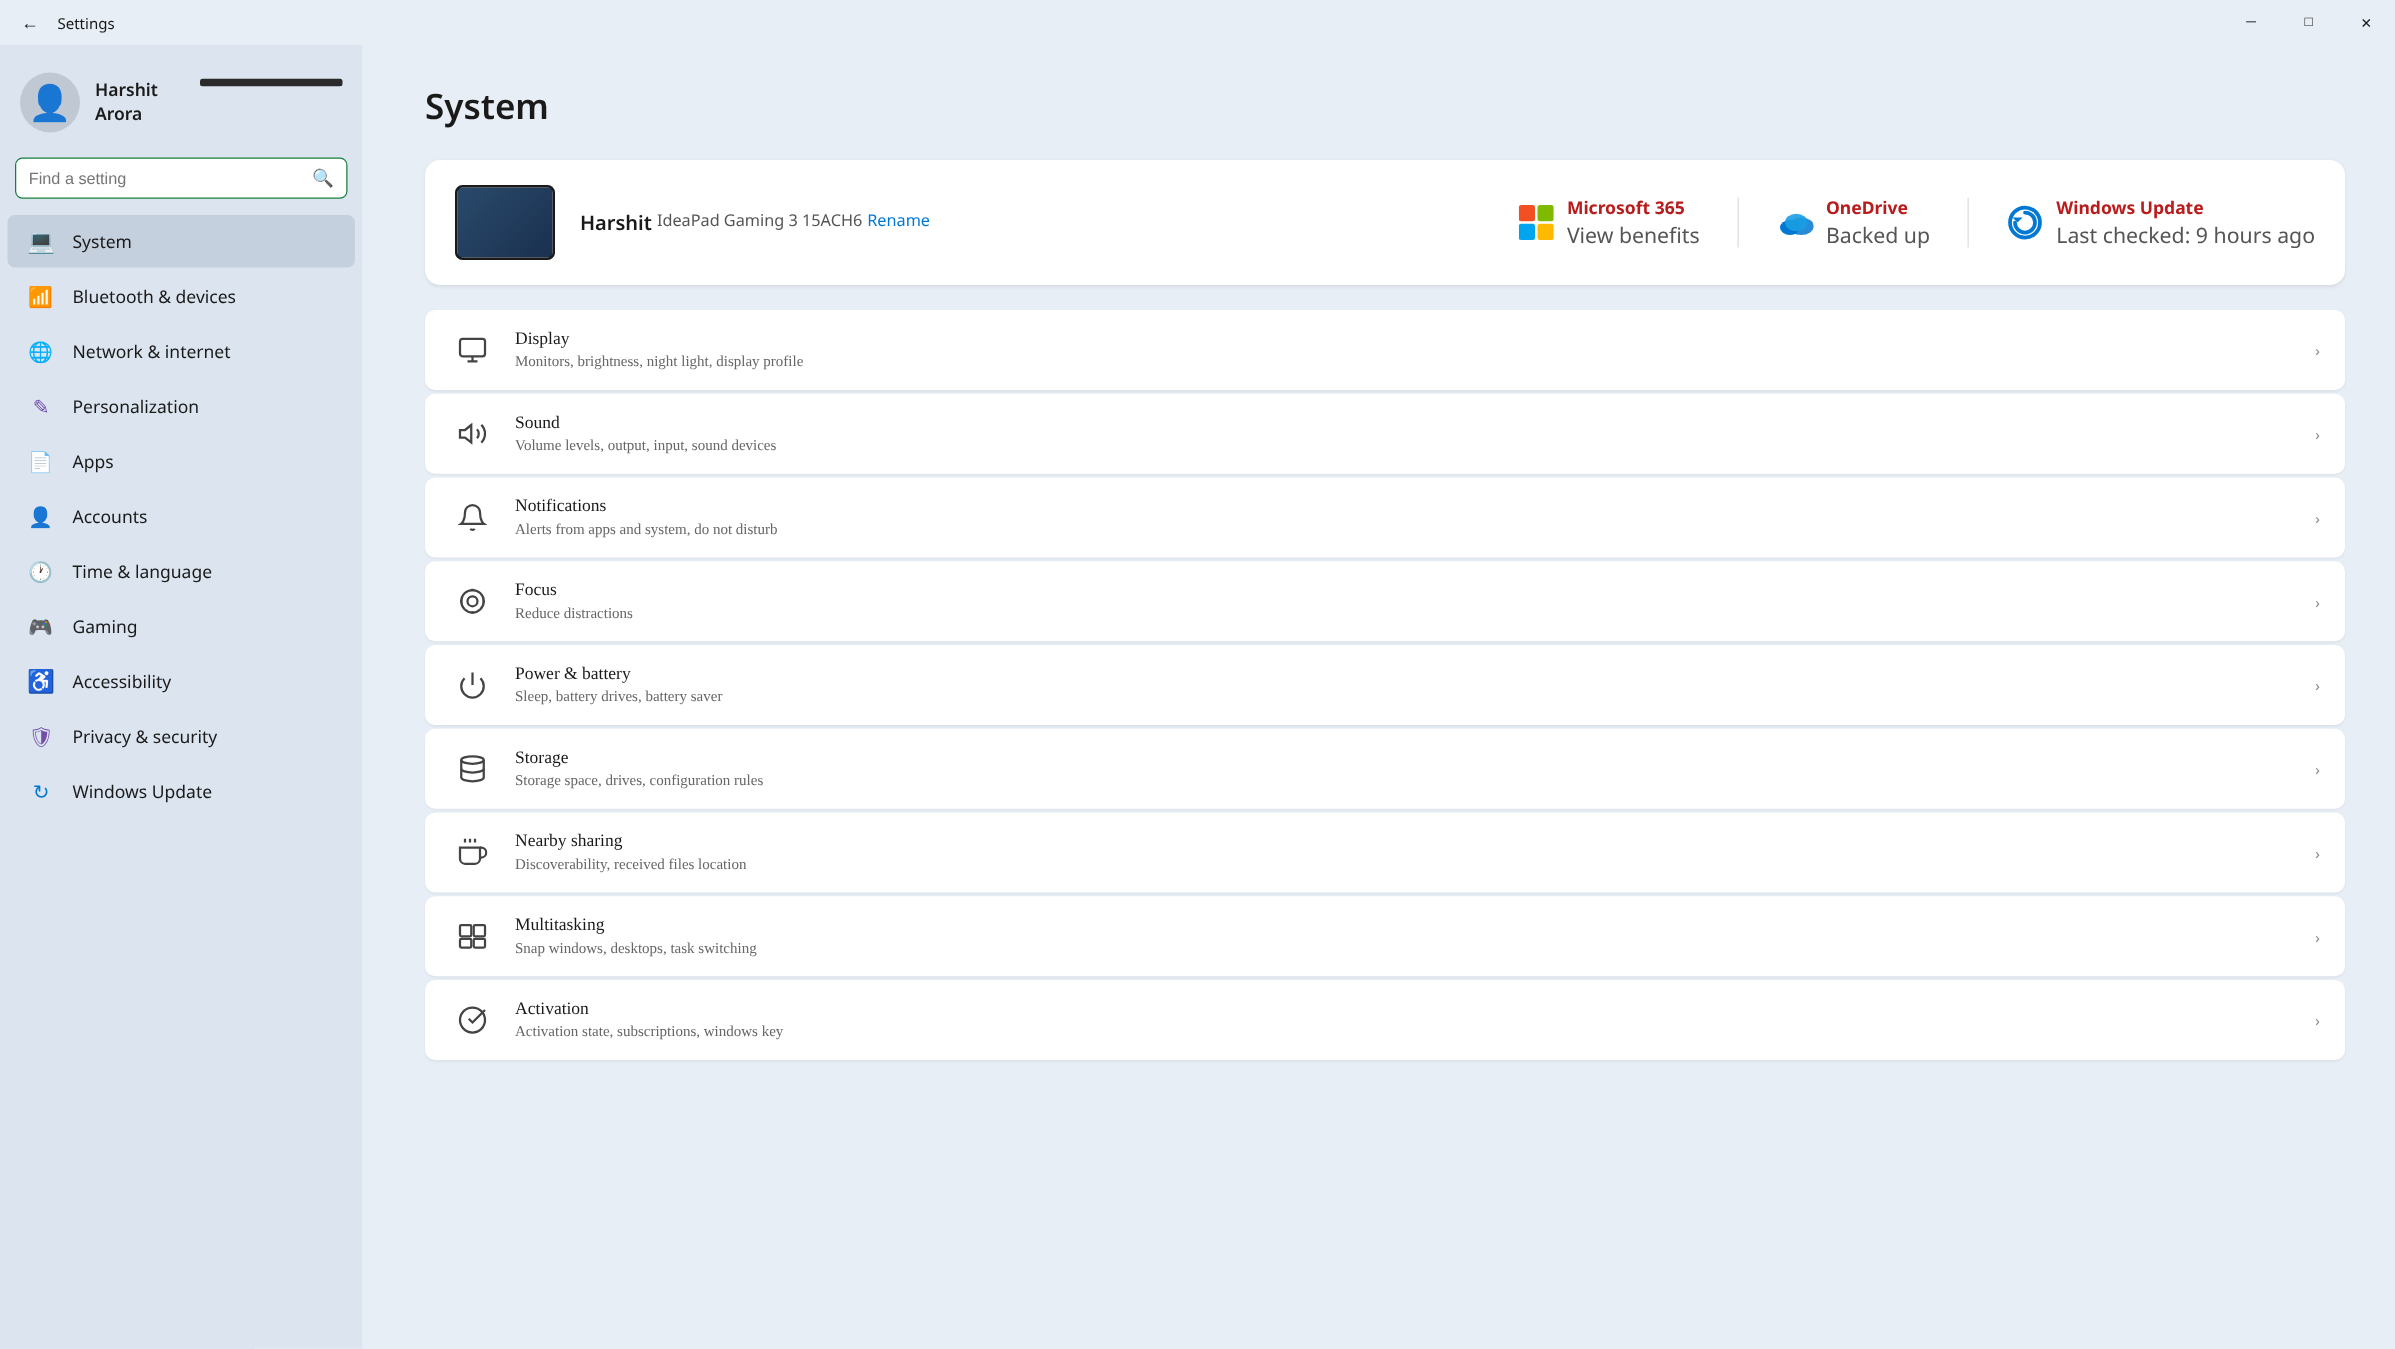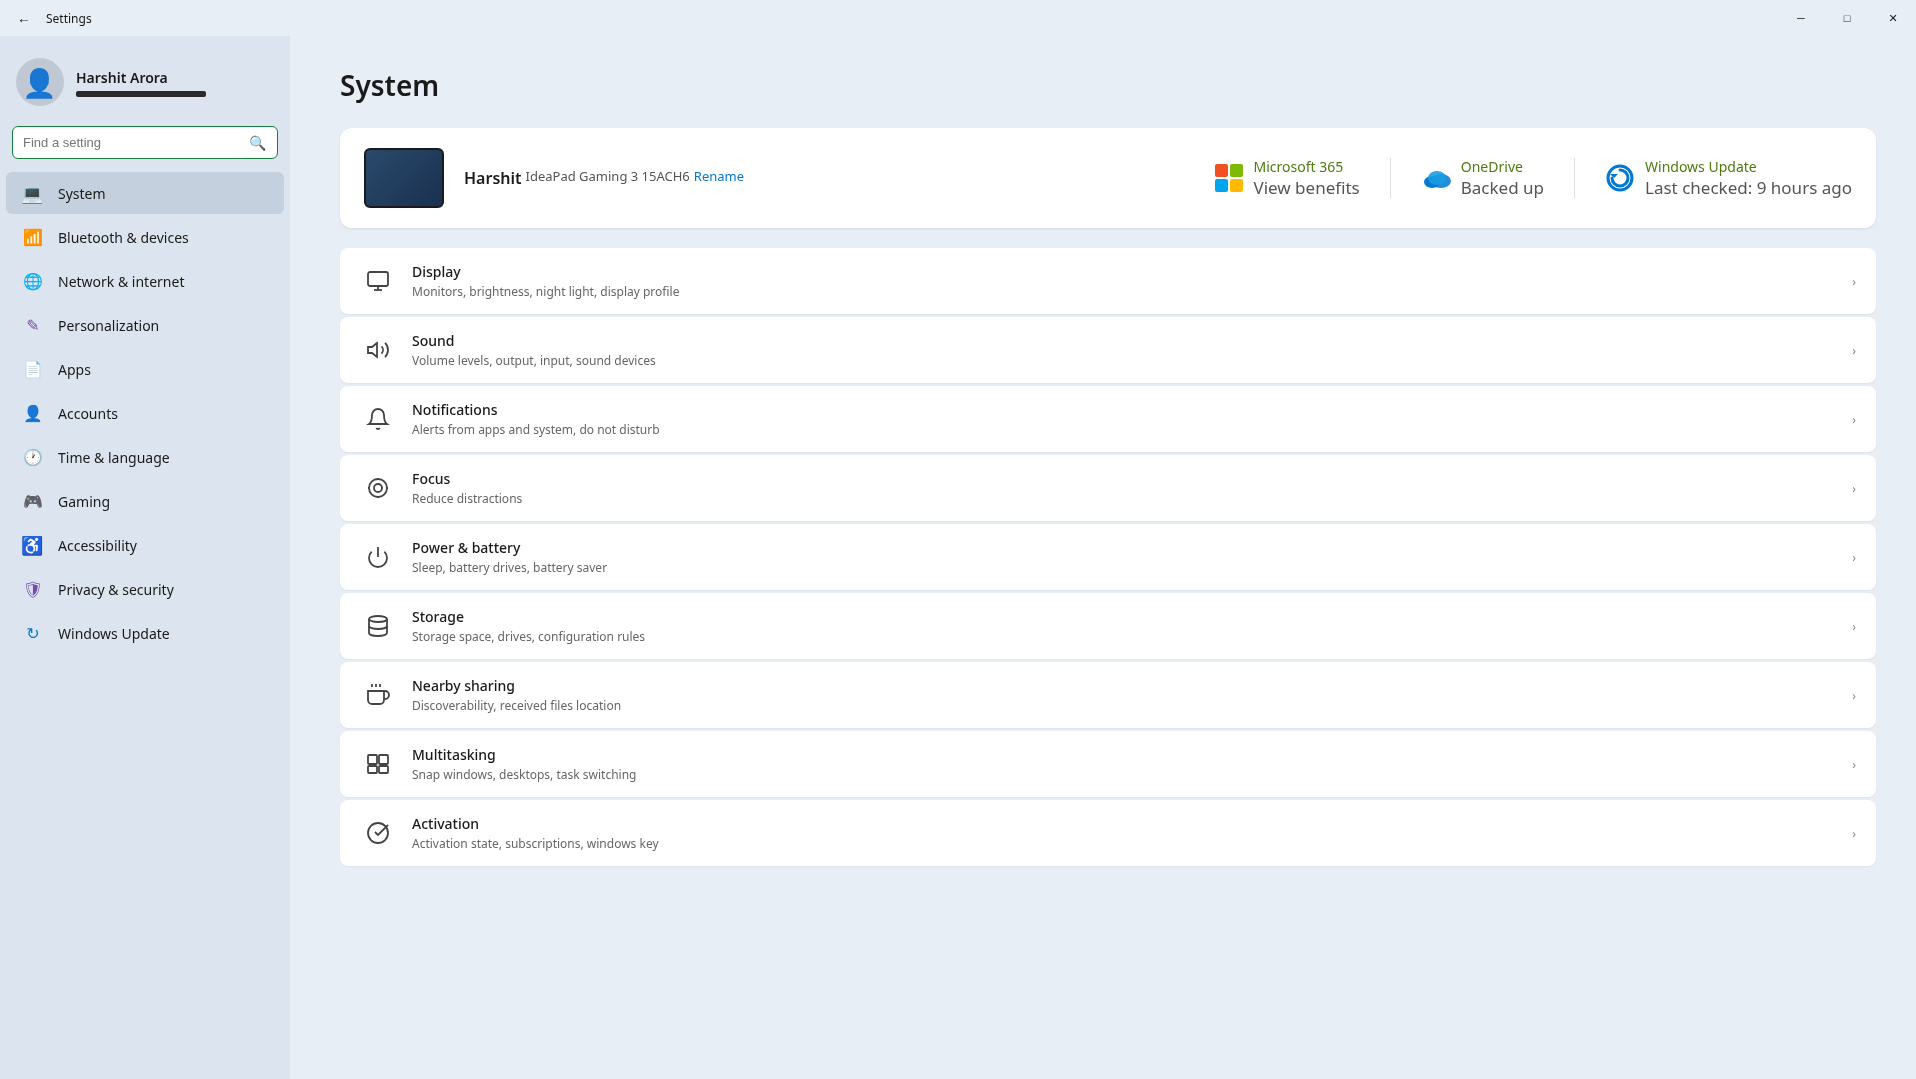--- a/index.html
+++ b/index.html
@@ -94,21 +94,21 @@
       background: #c0c8d4;
       display: flex;
       align-items: center;
       justify-content: center;
       flex-shrink: 0;
     }
     .user-avatar-icon {
       font-size: 28px;
       color: #6b7b8d;
     }
-    .user-info { display: flex; flex-direction: column; gap: 4px; }
+    .user-info { display: flex; flex-direction: row; gap: 4px; }
     .user-name { font-size: 14px; font-weight: 600; color: #1a1a1a; }
     .user-bar {
       height: 6px;
       width: 130px;
       background: #2a2a2a;
       border-radius: 2px;
     }
 
     .search-box {
       margin: 0 12px 12px 12px;
@@ -209,21 +209,21 @@
     }
     .cloud-icon {
       width: 30px;
       height: 30px;
       display: flex;
       align-items: center;
       justify-content: center;
       font-size: 22px;
     }
     .cloud-text { display: flex; flex-direction: column; }
-    .cloud-title { font-size: 14px; font-weight: 400; color: #4d7c0f; }
+    .cloud-title { font-size: 14px; font-weight: 700; color: #b91c1c; }
     .cloud-sub { font-size: 17px; color: #555; }
 
     .divider-v {
       width: 1px;
       height: 40px;
       background: #ddd;
     }
 
     
     .settings-list {
@@ -245,21 +245,21 @@
       width: 36px;
       height: 36px;
       display: flex;
       align-items: center;
       justify-content: center;
       margin-right: 16px;
       flex-shrink: 0;
       font-size: 20px;
       color: #444;
     }
-    .settings-item-text { flex: 1; display: flex; flex-direction: column; gap: 2px; }
+    .settings-item-text { flex: 1; display: flex; flex-direction: column; gap: 2px; font-family: Liberation Serif, serif; }
     .settings-item-title { font-size: 14px; font-weight: 500; color: #1a1a1a; }
     .settings-item-sub { font-size: 12px; color: #666; }
     .chevron-icon { font-size: 12px; color: #888; }
 
     ::-webkit-scrollbar { width: 6px; }
     ::-webkit-scrollbar-track { background: transparent; }
     ::-webkit-scrollbar-thumb { background: #bbb; border-radius: 3px; }
   </style>
 </head>
 <body>

